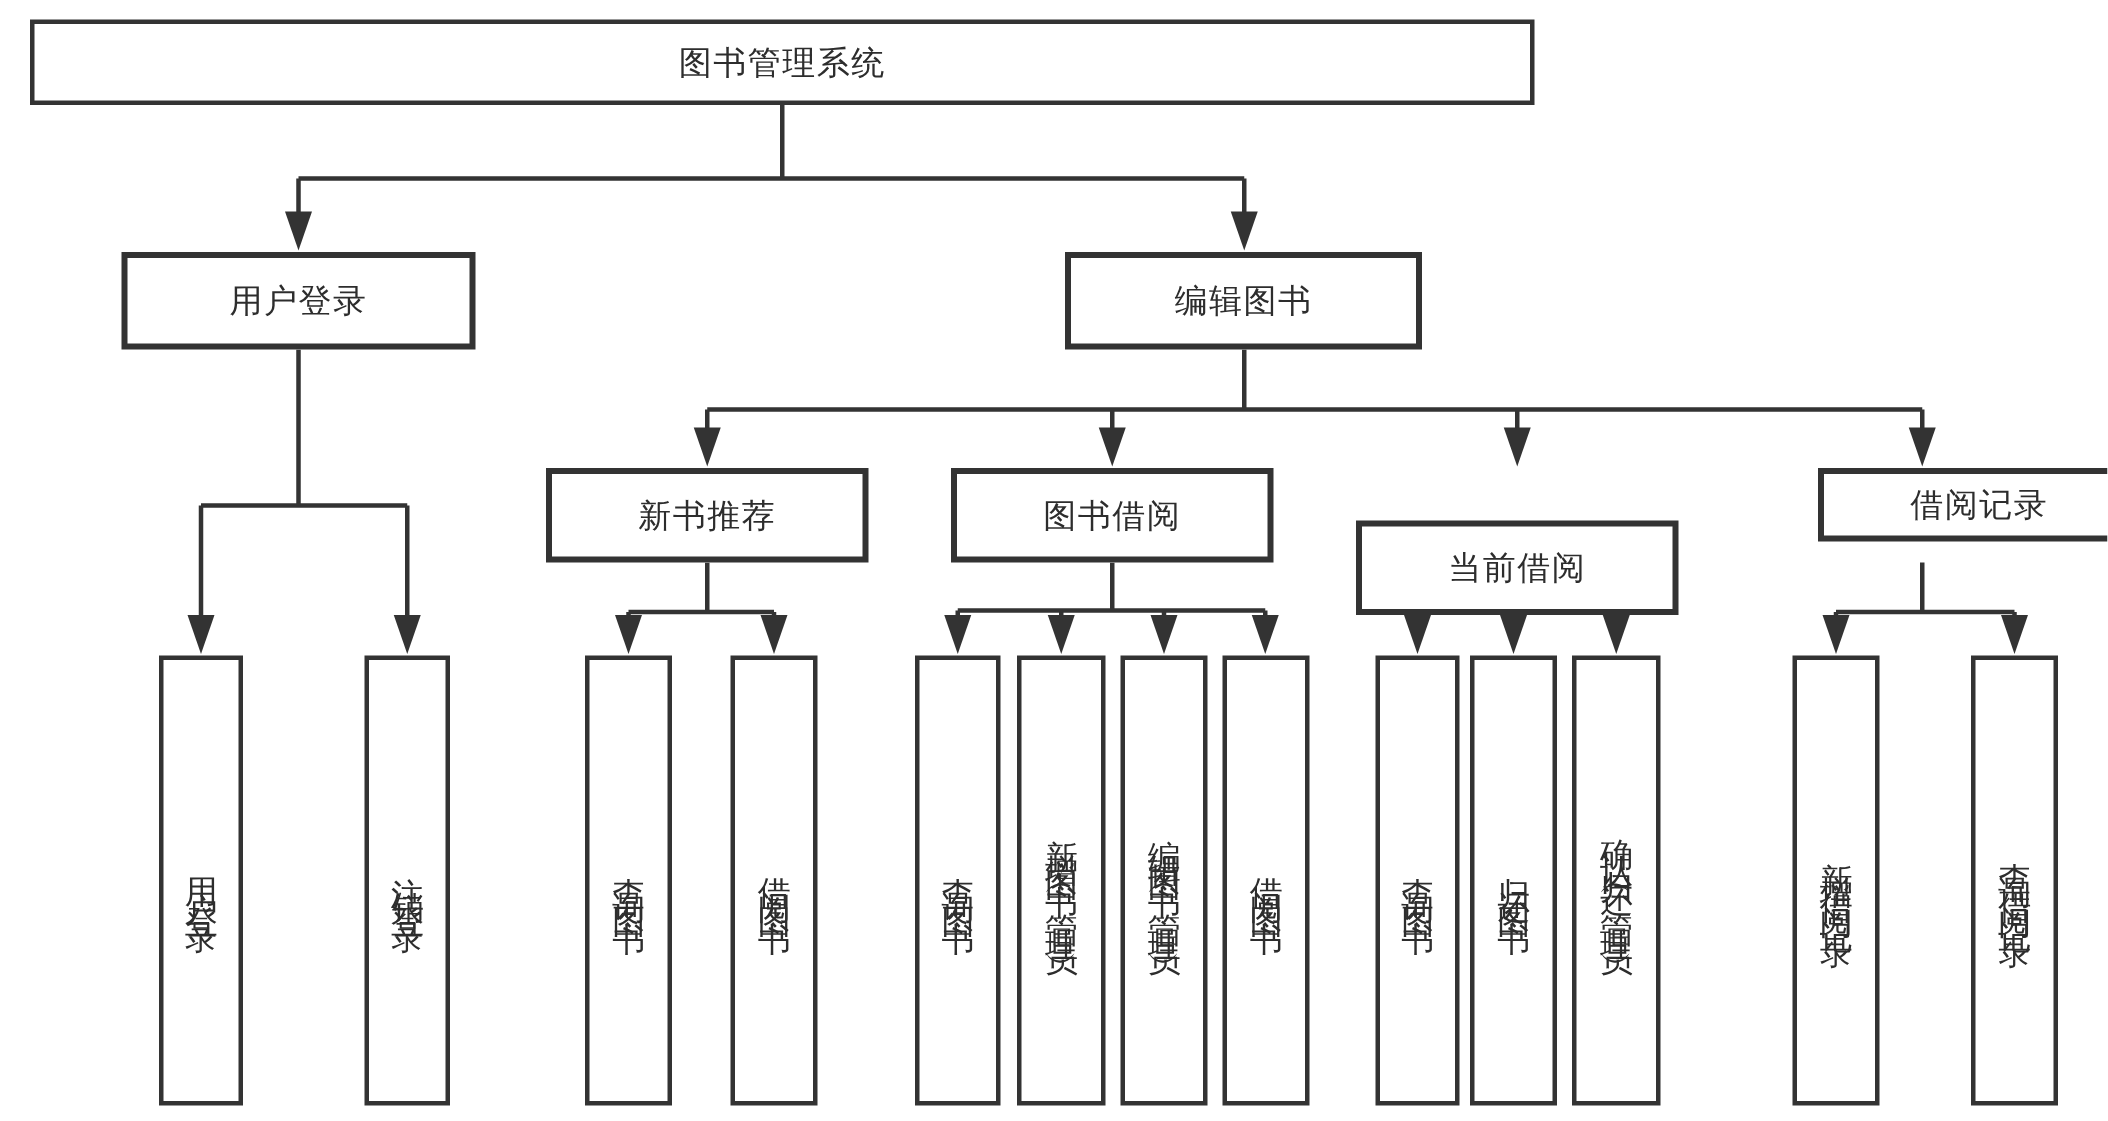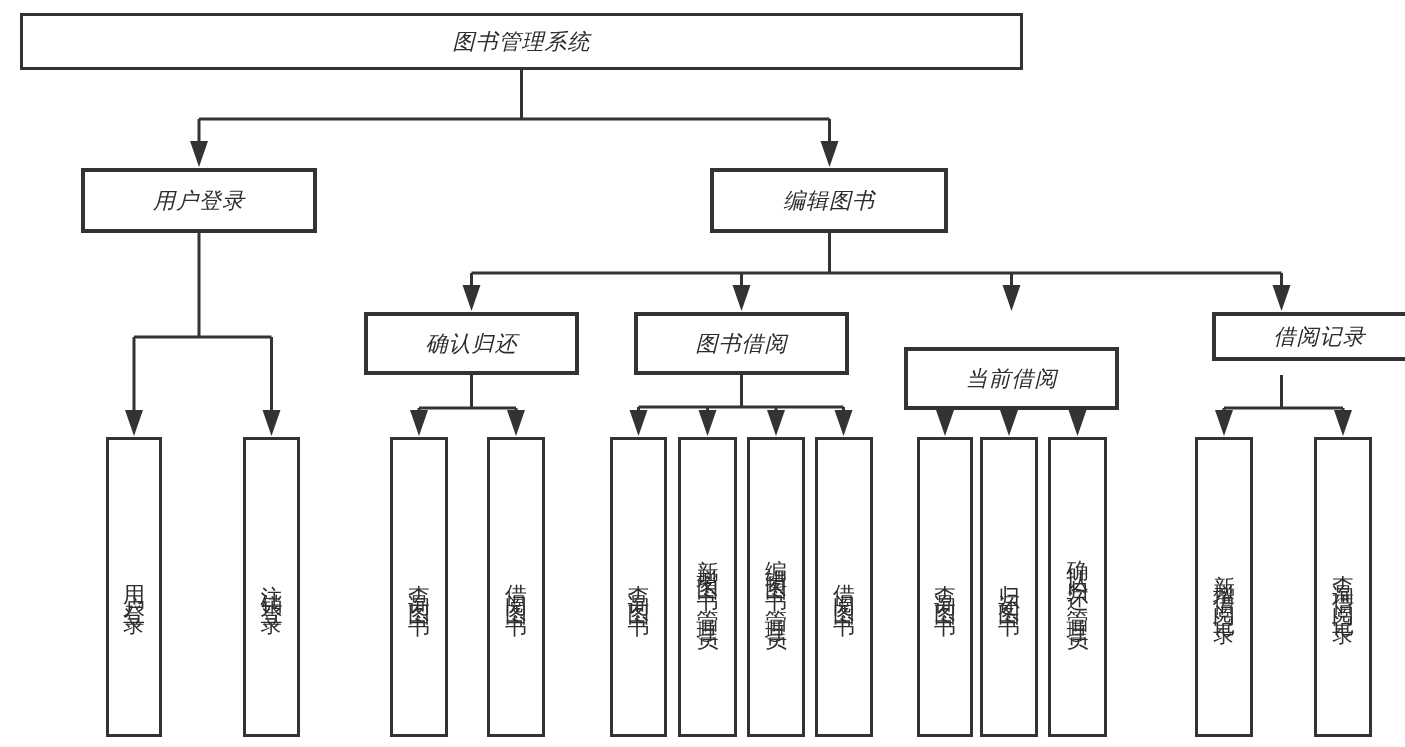--- a/index.html
+++ b/index.html
@@ -4,21 +4,21 @@
 <style>
   html,body{margin:0;padding:0;background:#ffffff;}
   .canvas{
     position:relative;width:1405px;height:747px;background:#ffffff;
     font-family:"Liberation Sans",sans-serif;color:#2d2d2d;overflow:hidden;
   }
   .wires{position:absolute;left:0;top:0;z-index:1;}
   .box{
     position:absolute;box-sizing:border-box;background:#ffffff;
     border:3px solid #333333;display:flex;align-items:center;justify-content:center;
-    z-index:2;font-size:22px;letter-spacing:1px;white-space:nowrap;font-style:italic;
+    z-index:2;font-size:22px;letter-spacing:1px;white-space:nowrap;
   }
   .mid{border-width:4px;}
   .leaf{
     position:absolute;box-sizing:border-box;background:#ffffff;
     border:3px solid #333333;display:flex;align-items:center;justify-content:center;
     z-index:2;top:437px;height:300px;
   }
   .vtext{
     writing-mode:vertical-rl;text-orientation:mixed;
     font-size:22px;letter-spacing:10px;line-height:1.1;color:#2d2d2d;
@@ -71,21 +71,21 @@
       <polygon points="1215,410 1233,410 1224,436"></polygon>
       <polygon points="1334,410 1352,410 1343,436"></polygon>
     </g>
   </svg>
 
   <div class="box" style="left:20px;top:13px;width:1003px;height:57px;">图书管理系统</div>
 
   <div class="box mid" style="left:81px;top:168px;width:236px;height:65px;">用户登录</div>
   <div class="box mid" style="left:710px;top:168px;width:238px;height:65px;">编辑图书</div>
 
-  <div class="box mid" style="left:364px;top:312px;width:215px;height:63px;">确认归还</div>
+  <div class="box mid" style="left:364px;top:312px;width:215px;height:63px;">新书推荐</div>
   <div class="box mid" style="left:634px;top:312px;width:215px;height:63px;">图书借阅</div>
   <div class="box mid" style="left:904px;top:312px;width:215px;height:63px;margin-top:35px;">当前借阅</div>
   <div class="box mid" style="left:1212px;top:312px;width:215px;height:49px;">借阅记录</div>
 
   <div class="leaf" style="left:106px;width:56px;">
     <span class="vtext">用户登录</span>
   </div>
   <div class="leaf" style="left:243px;width:57px;">
     <span class="vtext">注销登录</span>
   </div>

